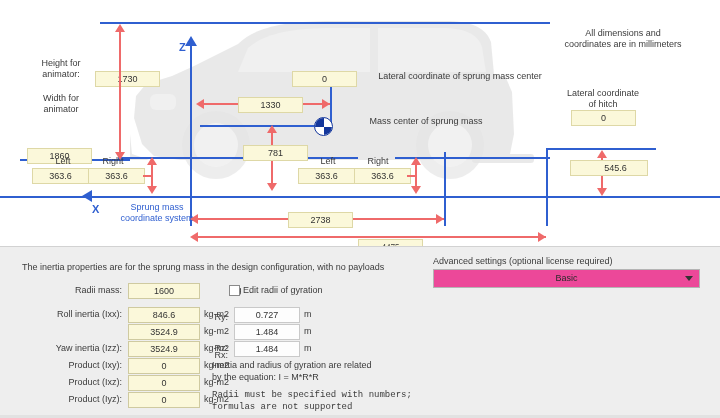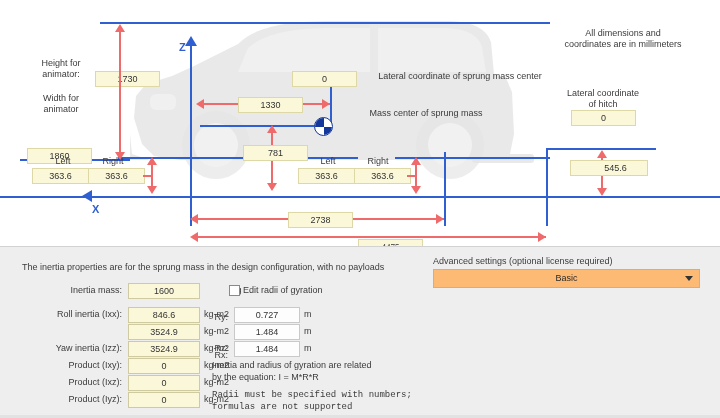--- a/index.html
+++ b/index.html
@@ -52,21 +52,21 @@
   #panel:after{content:"";position:absolute;left:0;right:0;bottom:0;height:4px;background:#e2e2e2;}
 
   .ptxt{position:absolute;font-size:9px;color:#3b3b3b;line-height:12px;}
   .rowlbl{position:absolute;font-size:9px;color:#3b3b3b;text-align:right;line-height:14px;}
   .unit{position:absolute;font-size:9px;color:#3b3b3b;line-height:14px;}
   .pfld{position:absolute;height:14px;line-height:14px;background:#fbf8da;border:1px solid #cfcaa0;
         text-align:center;font-size:9px;color:#333;}
   .wfld{position:absolute;height:14px;line-height:14px;background:#fdfdfd;border:1px solid #c9c9c9;
         text-align:center;font-size:9px;color:#333;}
   .chk{position:absolute;width:9px;height:9px;background:#fff;border:1px solid #8a8a8a;}
-  .sel{position:absolute;height:17px;line-height:17px;background:#fdba74;border:1px solid #b4b4b4;
+  .sel{position:absolute;height:17px;line-height:17px;background:#ec4899;border:1px solid #b4b4b4;
        text-align:center;font-size:9px;color:#2b2b2b;}
   .caret{position:absolute;right:6px;top:6px;width:0;height:0;border-left:4px solid transparent;
          border-right:4px solid transparent;border-top:5px solid #333;}
 </style>
 </head>
 <body>
 
 <div id="app">
 
   <div id="diagram">
@@ -136,21 +136,21 @@
 
     <div class="rline h" style="left:200px;top:103px;width:130px;"></div>
     <div class="arw left" style="left:196px;top:99px;"></div>
     <div class="arw right" style="left:322px;top:99px;"></div>
     <div class="fld" style="left:238px;top:97px;width:63px;">1330</div>
 
     <div class="cg" style="left:314px;top:117px;">
       <i class="q1"></i>
         <i class="q4"></i>
     </div>
-    <div class="lbl l" style="left:336px;top:108px;width:180px;">Mass center of sprung mass</div>
+    <div class="lbl l" style="left:336px;top:116px;width:180px;">Mass center of sprung mass</div>
 
     <div class="rline v" style="left:271px;top:131px;height:58px;"></div>
     <div class="arw up" style="left:267px;top:125px;"></div>
     <div class="arw down" style="left:267px;top:183px;"></div>
     <div class="fld" style="left:243px;top:145px;width:63px;">781</div>
 
     <div class="lbl" style="left:40px;top:156px;width:46px;">Left</div>
     <div class="lbl" style="left:90px;top:156px;width:46px;">Right</div>
     <div class="fld" style="left:32px;top:168px;width:55px;">363.6</div>
     <div class="fld" style="left:88px;top:168px;width:55px;">363.6</div>
@@ -166,20 +166,22 @@
     <div class="rline v" style="left:415px;top:163px;height:28px;"></div>
     <div class="rline h" style="left:407px;top:175px;width:10px;"></div>
     <div class="arw up" style="left:411px;top:157px;"></div>
     <div class="arw down" style="left:411px;top:186px;"></div>
 
     <div class="rline v" style="left:601px;top:156px;height:38px;"></div>
     <div class="arw up" style="left:597px;top:150px;"></div>
     <div class="arw down" style="left:597px;top:188px;"></div>
     <div class="fld" style="left:570px;top:160px;width:63px;padding-left:13px;">545.6</div>
 
+    <div class="bluetxt" style="left:112px;top:202px;width:90px;white-space:pre-line;">Sprung mass
+coordinate system</div>
 
     <div class="rline h" style="left:196px;top:218px;width:248px;"></div>
     <div class="arw left" style="left:190px;top:214px;"></div>
     <div class="arw right" style="left:436px;top:214px;"></div>
     <div class="fld" style="left:288px;top:212px;width:63px;">2738</div>
 
     <div class="rline h" style="left:196px;top:236px;width:350px;"></div>
     <div class="arw left" style="left:190px;top:232px;"></div>
     <div class="arw right" style="left:538px;top:232px;"></div>
     <div class="fld" style="left:358px;top:239px;width:63px;font-family:Liberation Serif, serif;">4475</div>
@@ -188,21 +190,21 @@
   <div id="panel">
 
     <div class="ptxt" style="left:22px;top:14px;width:420px;">The inertia properties are for the sprung mass in the design configuration, with no payloads</div>
 
     <div class="ptxt" style="left:433px;top:8px;width:270px;">Advanced settings (optional license required)</div>
     <div class="sel" style="left:433px;top:22px;width:265px;">
       <span>Basic</span>
       <span class="caret"></span>
     </div>
 
-    <div class="rowlbl" style="left:30px;top:36px;width:92px;">Inertia mass:</div>
+    <div class="rowlbl" style="left:30px;top:36px;width:92px;">Radii mass:</div>
     <div class="pfld" style="left:128px;top:36px;width:70px;">1600</div>
     <div class="unit" style="left:204px;top:36px;margin-left:28px;">kg</div>
 
     <div class="chk" style="left:229px;top:38px;"></div>
     <div class="unit" style="left:243px;top:36px;">Edit radii of gyration</div>
 
     <div class="rowlbl" style="left:20px;top:60px;width:102px;">Roll inertia (Ixx):</div>
     <div class="pfld" style="left:128px;top:60px;width:70px;">846.6</div>
     <div class="unit" style="left:204px;top:60px;">kg-m2</div>
 

